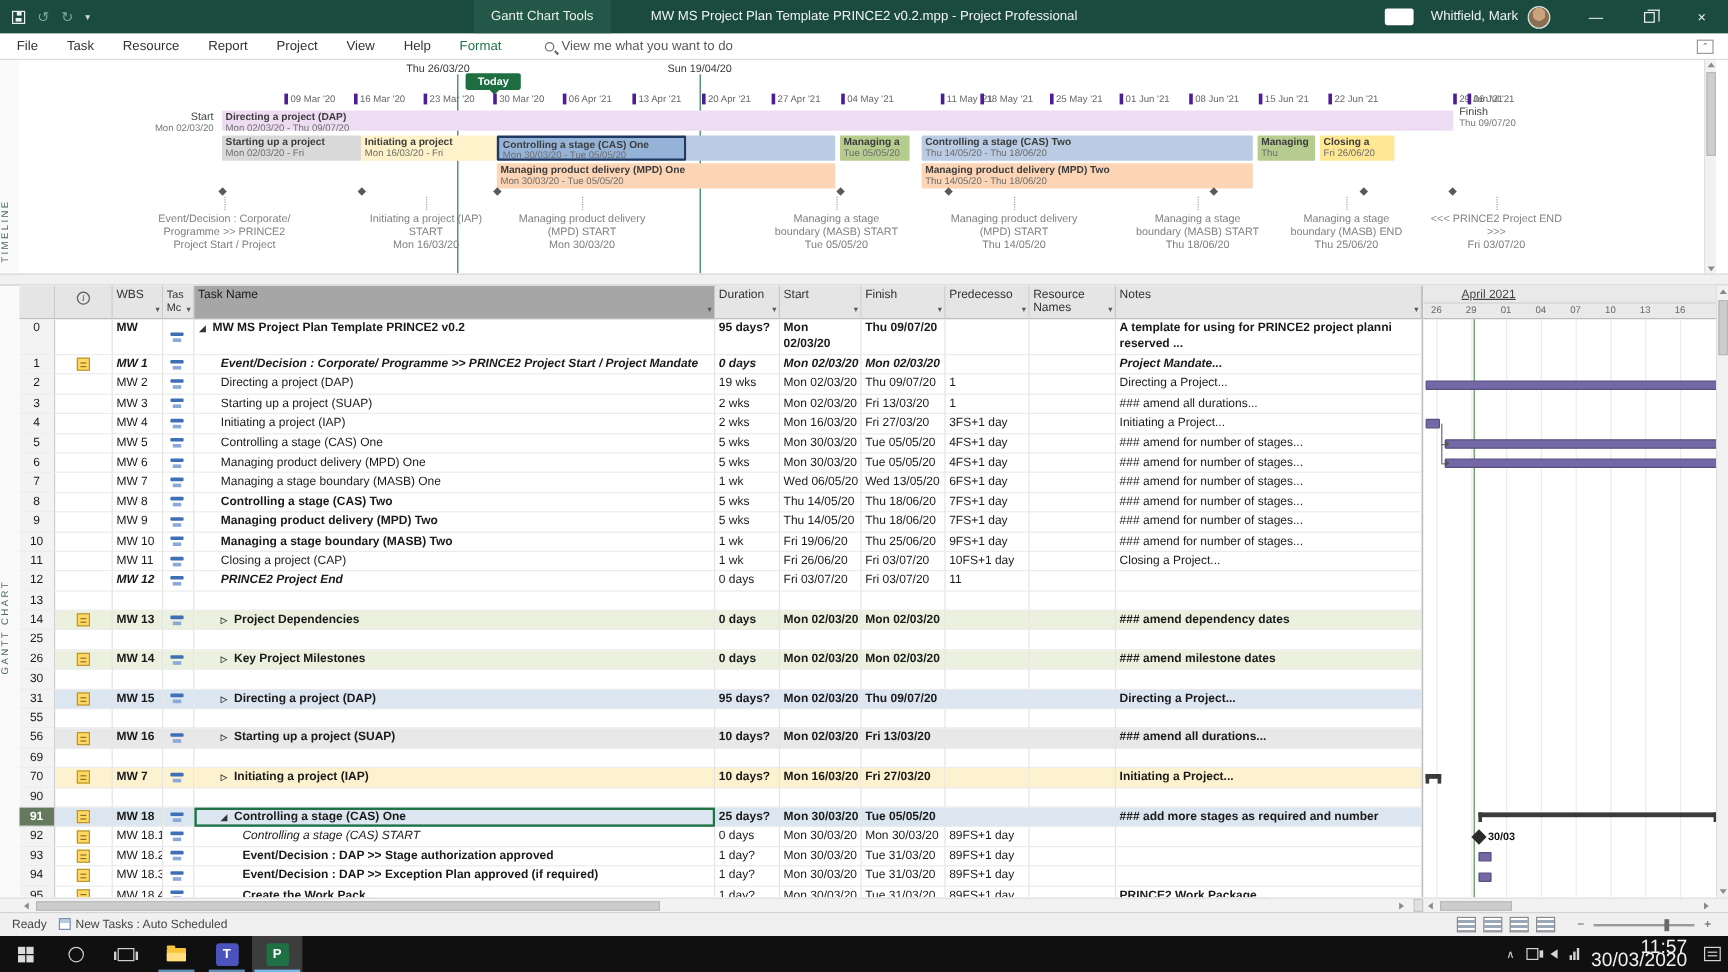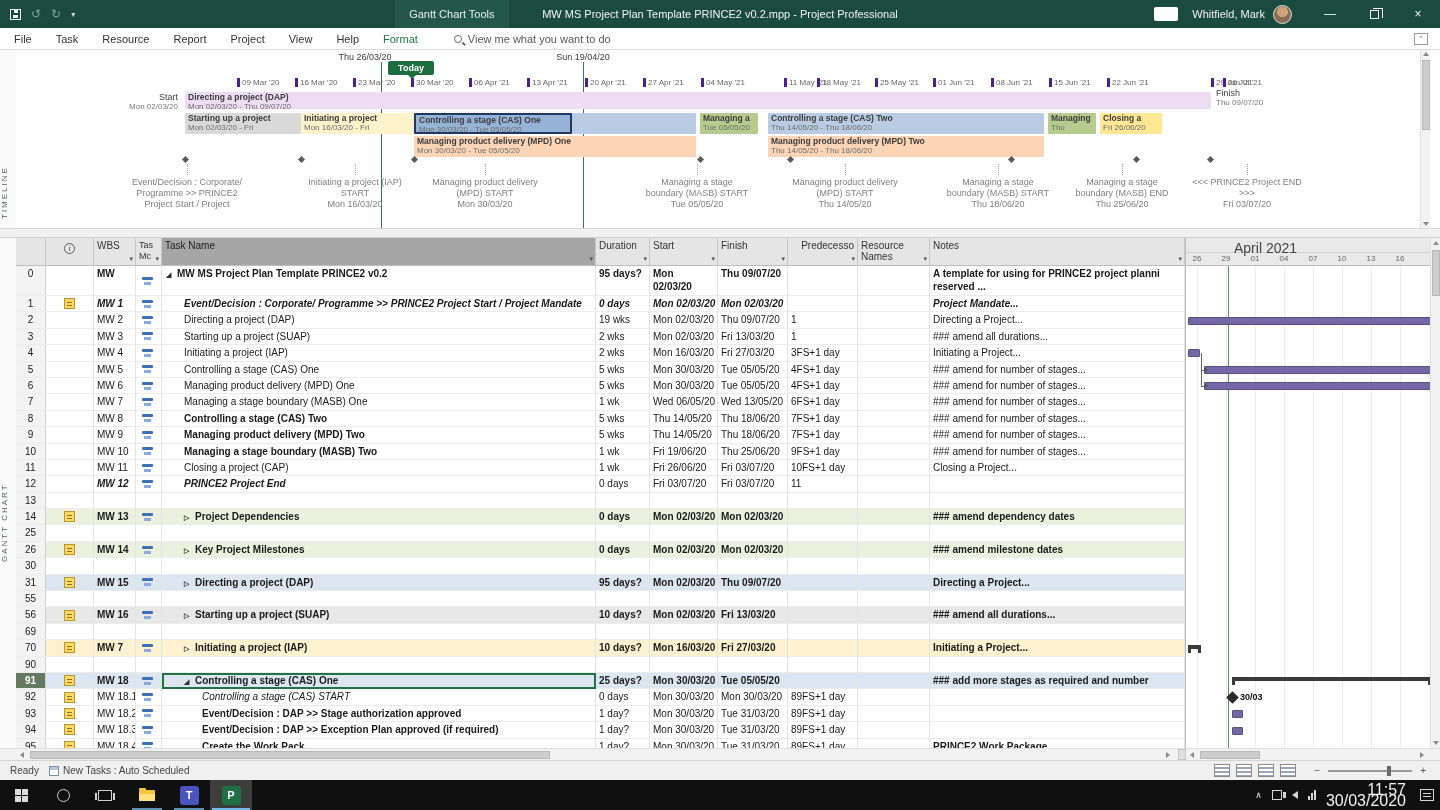--- a/index.html
+++ b/index.html
@@ -100,21 +100,21 @@
   .bg-blue .c { background:#dce6f1; }
   .bg-gray .c { background:#e8e8e8; }
   .bg-yellow .c { background:#fdf2cf; }
   .bg-green .cnum, .bg-blue .cnum, .bg-gray .cnum, .bg-yellow .cnum { background:#f3f3f3; }
   .selcell { outline:2px solid #217346; outline-offset:-2px; }
 
   
   .gantt { position:absolute; left:1185px; top:238px; width:245px; height:510px; overflow:hidden; border-left:1px solid #bdbdbd; background:#fff; }
   .ghead { position:relative; height:28px; background:#e9e9e9; border-bottom:1px solid #bdbdbd; }
   .ghead .mid { position:absolute; left:0; right:0; top:14px; height:1px; background:#d2d2d2; }
-  .gmonth { position:absolute; left:48px; top:2px; font-size:14px; color:#444; }
+  .gmonth { position:absolute; left:32px; top:2px; font-size:10px; color:#444;text-decoration:underline; }
   .gtick { position:absolute; top:16px; width:20px; margin-left:-10px; text-align:center; font-size:8px; color:#666; }
   .gcanvas { position:relative; height:482px; }
   .gline { position:absolute; top:0; bottom:0; width:1px; background:#ececec; }
   .gstatus { position:absolute; top:0; bottom:0; width:1px; background:#569456; }
   .gbar { position:absolute; height:8px; background:#7468a6; border:1px solid #57507e; border-radius:1px; }
   .gbracket-bar { position:absolute; height:4px; background:#3a3a3a; }
   .gbracket-tail { position:absolute; width:3px; height:8px; background:#3a3a3a; }
   .gmile { position:absolute; width:9px; height:9px; background:#2b2b2b; transform:rotate(45deg); }
   .gmile-lbl { position:absolute; font-size:9px; font-weight:bold; color:#111; white-space:nowrap; }
   .glink { position:absolute; background:#6a6a6a; }
@@ -364,21 +364,21 @@
       <div class="th"></div>
       <div class="th">
           <span class="i-badge">i</span>
         </div>
       <div class="th"><span>WBS</span><span class="fa">▾</span></div>
       <div class="th" style="white-space:normal; font-size:9px;"><span>Tas Mc</span><span class="fa">▾</span></div>
       <div class="th th-name"><span>Task Name</span><span class="fa">▾</span></div>
       <div class="th"><span>Duration</span><span class="fa">▾</span></div>
       <div class="th"><span>Start</span><span class="fa">▾</span></div>
       <div class="th"><span>Finish</span><span class="fa">▾</span></div>
-      <div class="th" style="white-space:nowrap;text-align:right;"><span>Predecesso</span><span class="fa">▾</span></div>
+      <div class="th" style="white-space:nowrap;"><span>Predecesso</span><span class="fa">▾</span></div>
       <div class="th" style="white-space:normal;"><span>Resource Names</span><span class="fa">▾</span></div>
       <div class="th"><span>Notes</span><span class="fa">▾</span></div>
     </div>
     <div class="trows">
         <div class="grid trow tall">
           <div class="c cnum">0</div>
           <div class="c cinfo"></div>
           <div class="c cwbs s-b">MW</div>
           <div class="c cmode"><div class="mode-icon"></div></div>
           <div class="c cname s-b" style="padding-left: 4px;"><span class="arr">◢</span><span>MW MS Project Plan Template PRINCE2 v0.2</span></div>

